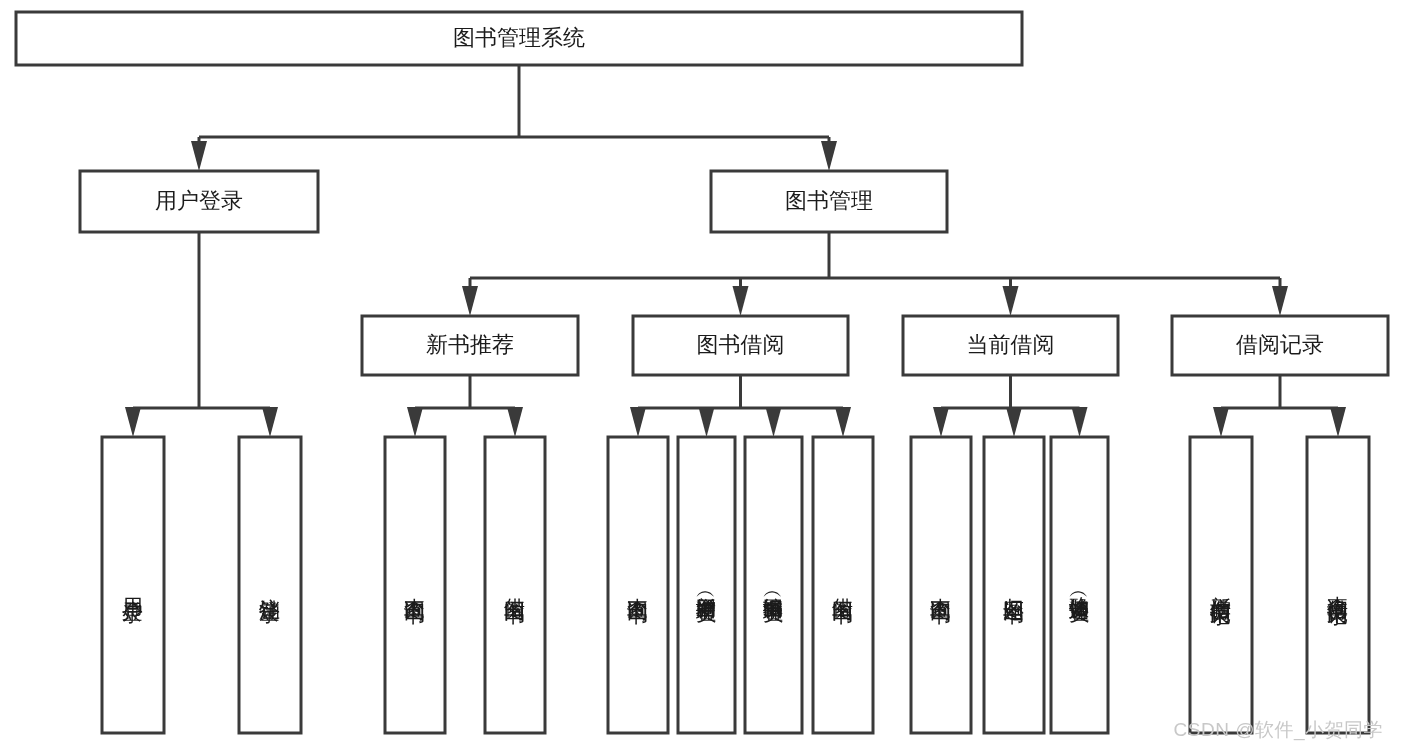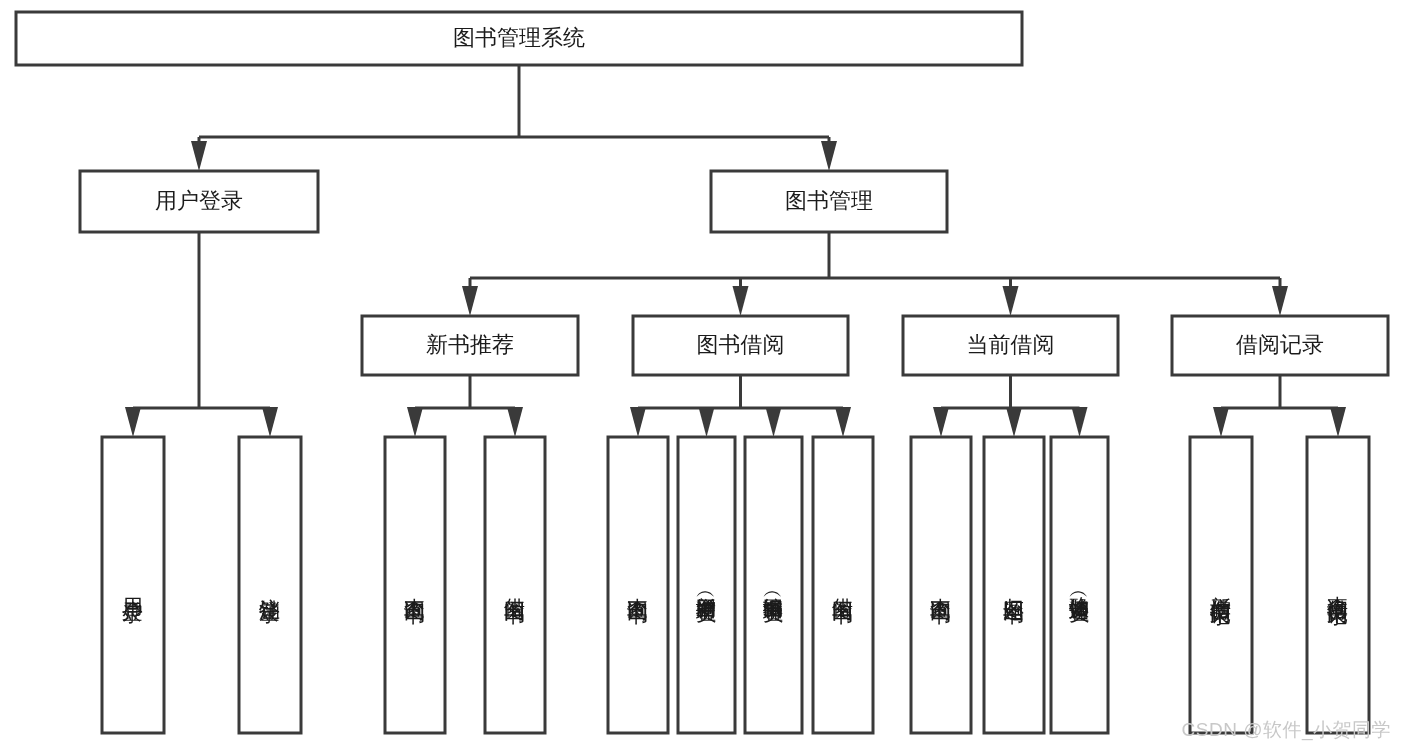--- a/index.html
+++ b/index.html
@@ -61,21 +61,21 @@
   }
   .leaf-label-wrap {
     position: absolute;
     display: flex;
     align-items: center;
     justify-content: center;
     pointer-events: none;
   }
   .watermark {
     position: absolute;
-    right: 14px;
+    right: 22px;
     bottom: 4px;
     font-family: "Liberation Sans", "DejaVu Sans", sans-serif;
     font-size: 19px;
     color: #c8c8c8;
     letter-spacing: 0.5px;
     white-space: nowrap;
   }
 </style>
 </head>
 <body>

